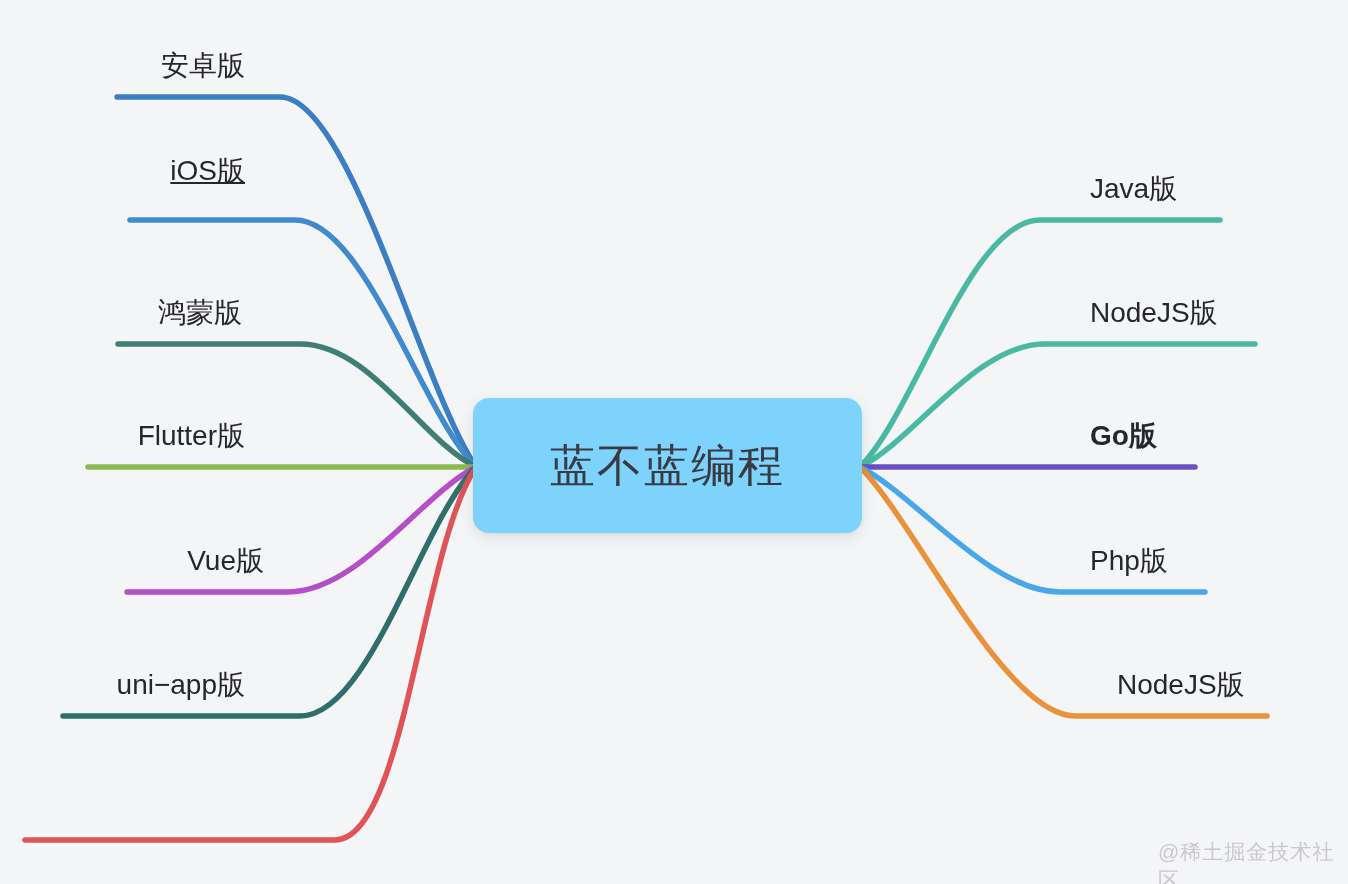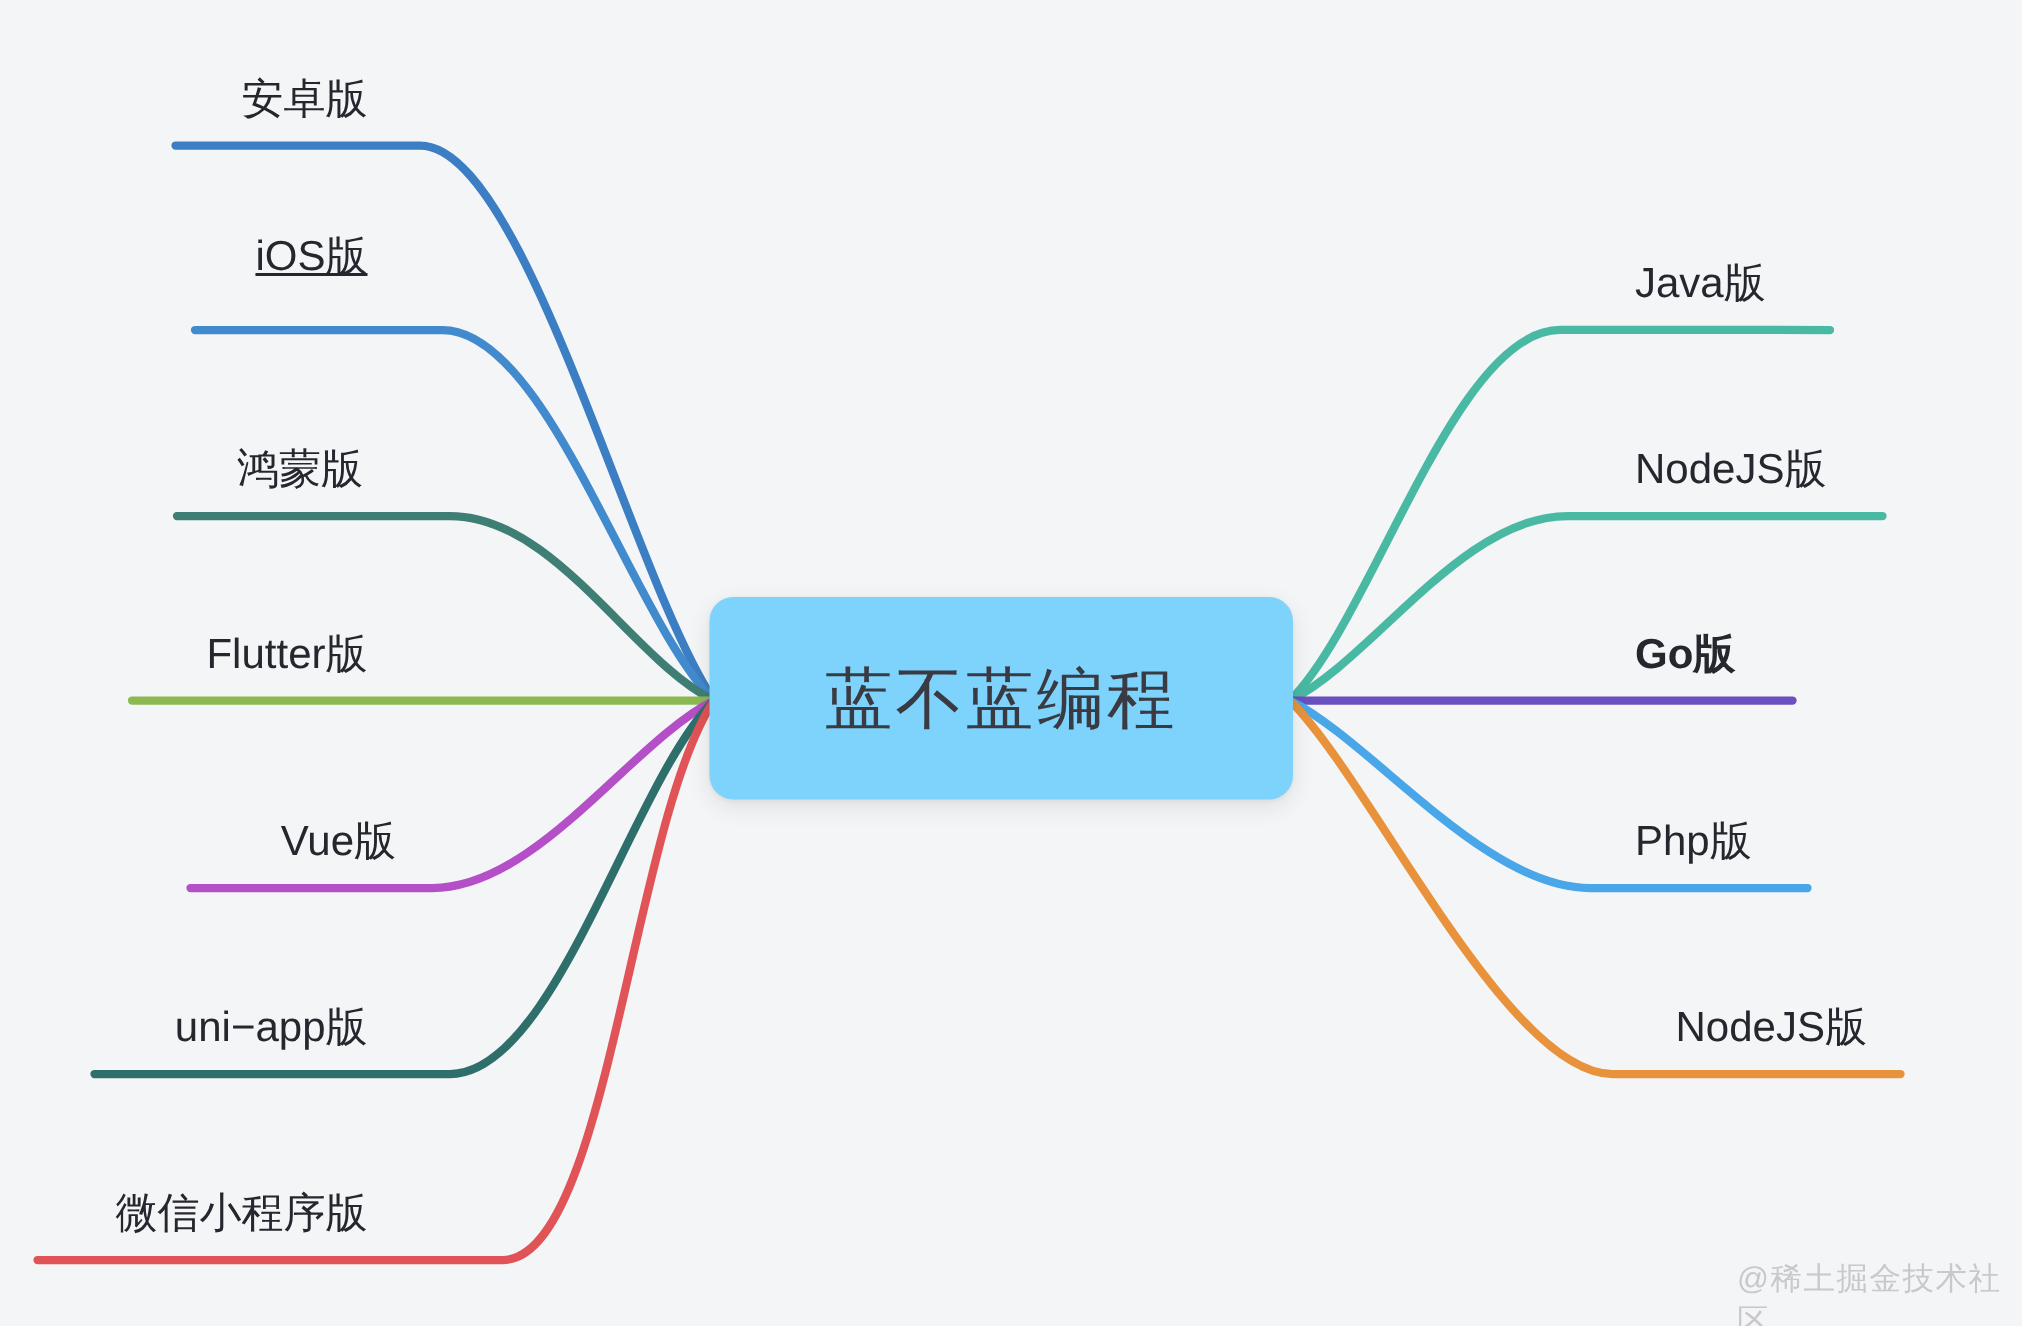--- a/index.html
+++ b/index.html
@@ -50,19 +50,18 @@
     <span class="root-text">蓝不蓝编程</span>
   </div>
 
   <div id="watermark">@稀土掘金技术社区</div>
 <div class="branch-label left" style="top: 49px; right: 1103px;">安卓版</div>
     <div class="branch-label left" style="top: 154px; right: 1103px; text-decoration: underline;">iOS版</div>
     <div class="branch-label left" style="top: 296px; right: 1106px;">鸿蒙版</div>
     <div class="branch-label left" style="top: 419px; right: 1103px;">Flutter版</div>
     <div class="branch-label left" style="top: 544px; right: 1084px;">Vue版</div>
     <div class="branch-label left" style="top: 668px; right: 1103px;">uni−app版</div>
-    <div class="branch-label left" style="top: 792px; right: 1103px;">微信小程序版</div>
     <div class="branch-label right" style="top: 172px; left: 1090px;">Java版</div>
     <div class="branch-label right" style="top: 296px; left: 1090px;">NodeJS版</div>
     <div class="branch-label right" style="top: 419px; left: 1090px; font-weight: bold;">Go版</div>
     <div class="branch-label right" style="top: 544px; left: 1090px;">Php版</div>
     <div class="branch-label right" style="top: 668px; left: 1090px; margin-left: 27px;">NodeJS版</div>
   </div>
 
 </body></html>

